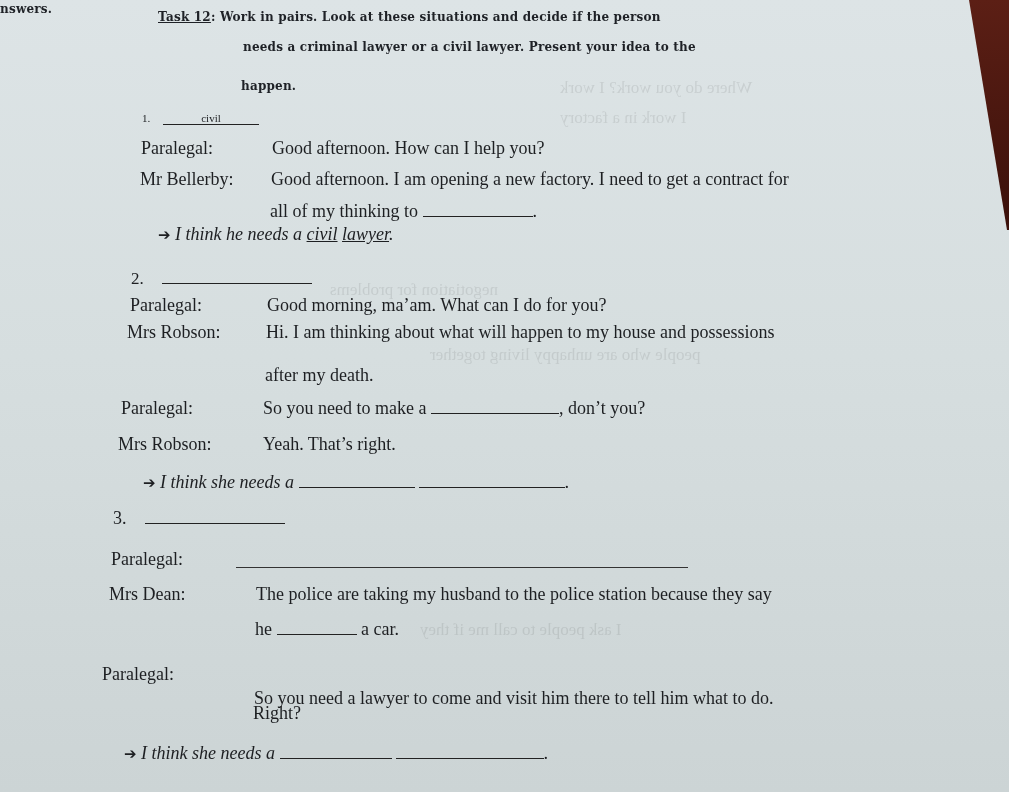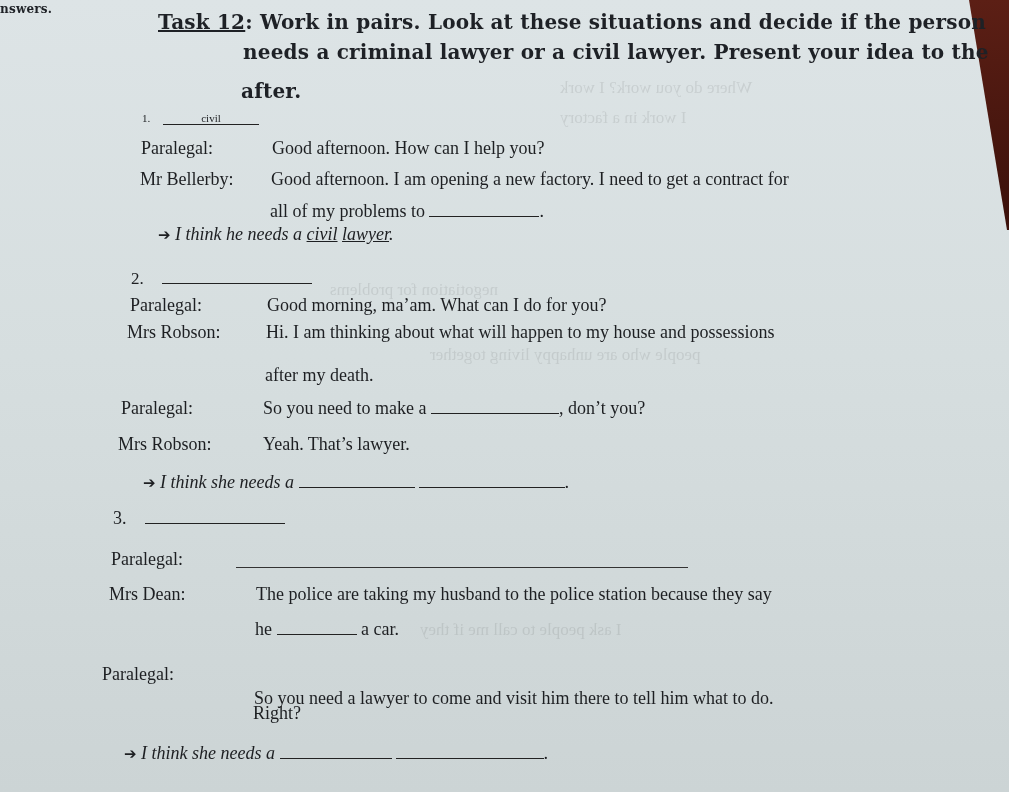--- a/index.html
+++ b/index.html
@@ -7,21 +7,21 @@
     width: 1009px; height: 792px; overflow: hidden; position: relative;
     background: linear-gradient(180deg, #dde4e6 0%, #d6dedf 45%, #ccd4d5 100%);
     font-family: "Liberation Serif", serif; color: #1d1f22;
   }
   .wood2 {
     position: absolute; top: 0; right: 0; width: 40px; height: 230px;
     background: linear-gradient(180deg, #5c1f15, #3a100a);
     clip-path: polygon(0 0, 100% 0, 100% 100%, 38px 100%);
   }
   .abs { position: absolute; white-space: nowrap; }
-  .heading { font-family: "DejaVu Serif", serif; font-weight: bold; font-size: 20px; color: #1e2126; letter-spacing: 0.2px; }
+  .heading { font-family: "DejaVu Serif", serif; font-weight: bold; font-size: 12px; color: #1e2126; letter-spacing: 0.2px; }
   .u { text-decoration: underline; }
   .txt { font-size: 18px; }
   .it { font-style: italic; }
   .blank { display: inline-block; border-bottom: 1px solid #222; height: 14px; vertical-align: baseline; }
   .arrow { font-family: "DejaVu Sans", sans-serif; font-size: 15px; font-weight: bold; }
   .ghost { position:absolute; color: rgba(40,40,40,0.10); font-size: 17px; transform: scaleX(-1); white-space: nowrap; }
 </style>
 </head>
 <body>
 
@@ -32,32 +32,32 @@
 <div class="ghost" style="left:330px;top:280px;">negotiation for problems</div>
 <div class="ghost" style="left:430px;top:345px;">people who are unhappy living together</div>
 <div class="ghost" style="left:420px;top:620px;">I ask people to call me if they</div>
 
 <div class="abs heading" style="left:0;top:2px;font-size:12px;">nswers.</div>
 
 <div class="abs heading" style="left:158px;top:10px;">
   <span class="u">Task 12</span><span>: Work in pairs. Look at these situations and decide if the person</span>
 </div>
 <div class="abs heading" style="left:243px;top:40px;">needs a criminal lawyer or a civil lawyer. Present your idea to the</div>
-<div class="abs heading" style="left:241px;top:79px;">after.</div>
+<div class="abs heading" style="left:241px;top:79px;">happen.</div>
 
 <div class="abs txt" style="left:142px;top:112px;font-size:11px;">
   <span>1.</span>
   <span style="display:inline-block;width:96px;border-bottom:1px solid #222;text-align:center;margin-left:10px;"><span>civil</span></span>
 </div>
 <div class="abs txt" style="left:141px;top:138px;">Paralegal:</div>
 <div class="abs txt" style="left:272px;top:138px;">Good afternoon. How can I help you?</div>
 <div class="abs txt" style="left:140px;top:169px;">Mr Bellerby:</div>
 <div class="abs txt" style="left:271px;top:169px;">Good afternoon. I am opening a new factory. I need to get a contract for</div>
 <div class="abs txt" style="left:270px;top:201px;">
-  <span>all of my problems to</span>
+  <span>all of my thinking to</span>
   <span class="blank" style="width:110px;"></span>.
 </div>
 <div class="abs txt it" style="left:158px;top:224px;">
   <span class="arrow">➔</span>
   <span>I think he needs a</span>
   <span class="u">civil</span>
   <span class="u">lawyer</span><span>.</span>
 </div>
 
 <div class="abs txt" style="left:131px;top:269px;font-size:17px;">
@@ -68,21 +68,21 @@
 <div class="abs txt" style="left:267px;top:295px;">Good morning, ma’am. What can I do for you?</div>
 <div class="abs txt" style="left:127px;top:322px;">Mrs Robson:</div>
 <div class="abs txt" style="left:266px;top:322px;">Hi. I am thinking about what will happen to my house and possessions</div>
 <div class="abs txt" style="left:265px;top:365px;">after my death.</div>
 <div class="abs txt" style="left:121px;top:398px;">Paralegal:</div>
 <div class="abs txt" style="left:263px;top:398px;">
   <span>So you need to make a</span>
   <span class="blank" style="width:128px;"></span><span>, don’t you?</span>
 </div>
 <div class="abs txt" style="left:118px;top:434px;">Mrs Robson:</div>
-<div class="abs txt" style="left:263px;top:434px;">Yeah. That’s lawyer.</div>
+<div class="abs txt" style="left:263px;top:434px;">Yeah. That’s right.</div>
 <div class="abs txt it" style="left:143px;top:472px;">
   <span class="arrow">➔</span>
   <span>I think she needs a</span>
   <span class="blank" style="width:116px;"></span>
   <span class="blank" style="width:146px;"></span><span>.</span>
 </div>
 
 <div class="abs txt" style="left:113px;top:508px;">
   <span>3.</span>
   <span style="display:inline-block;width:140px;border-bottom:1px solid #222;height:12px;margin-left:14px;"></span>

